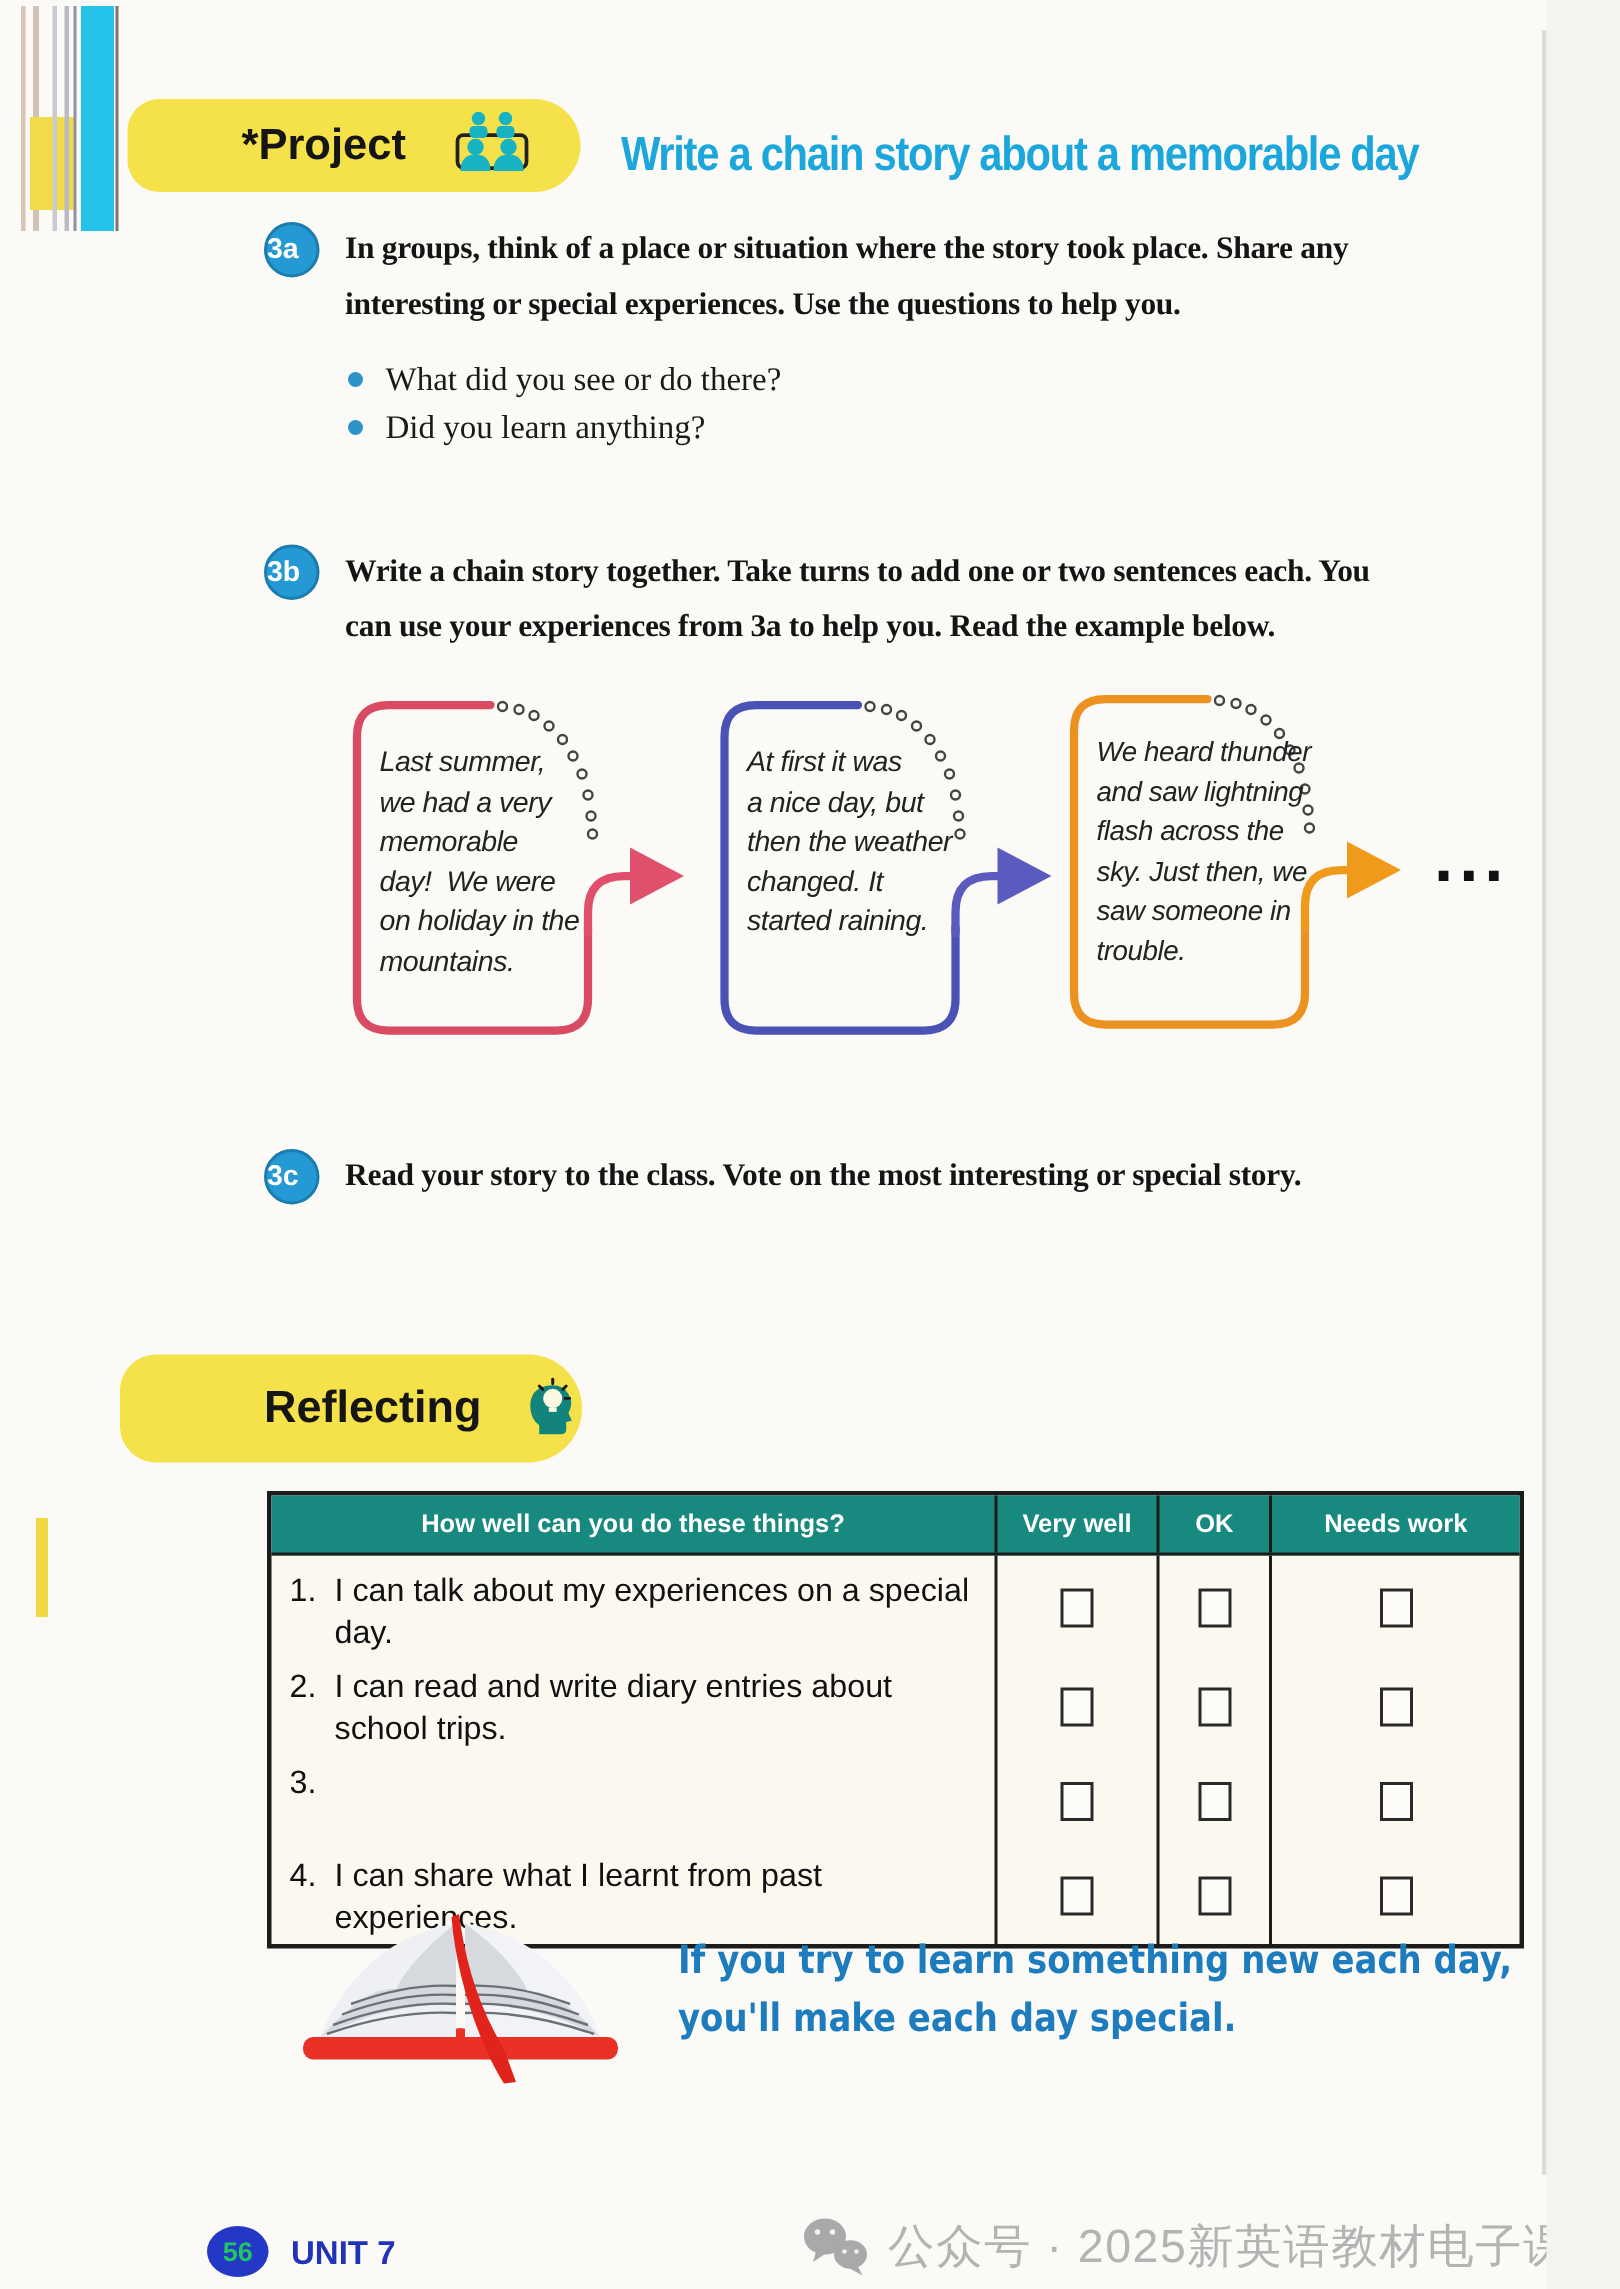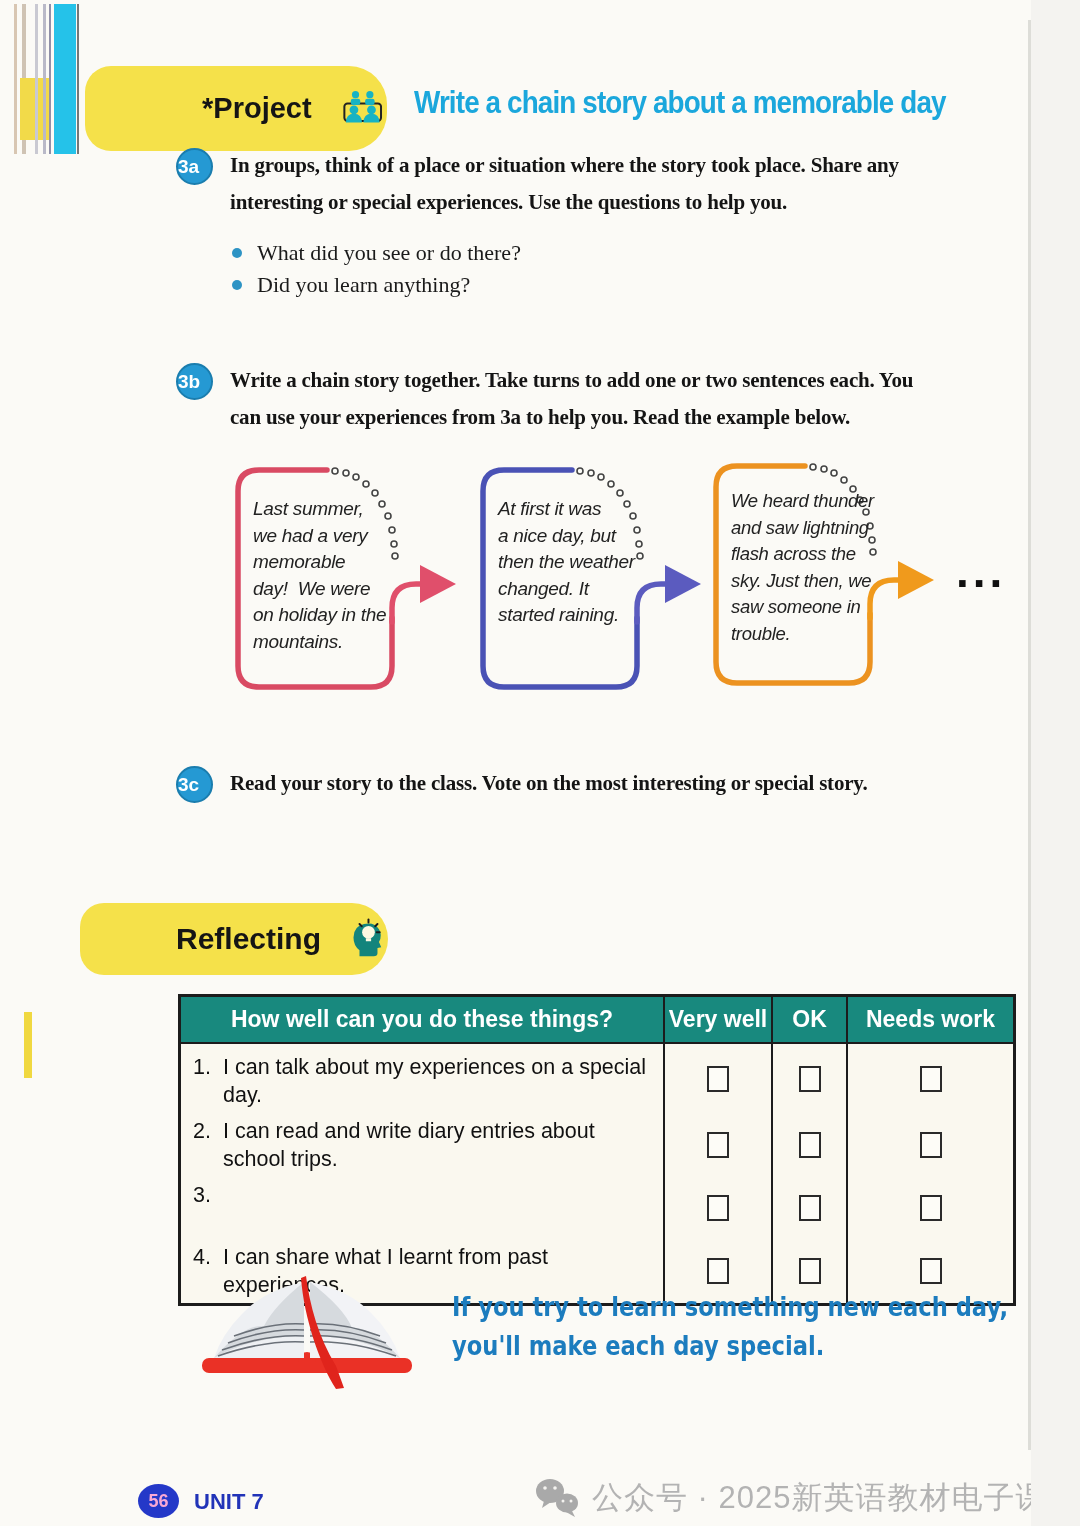--- a/index.html
+++ b/index.html
@@ -8,21 +8,21 @@
   .page { position:absolute; left:0; top:0; width:1080px; height:1526px; background:#fbfaf6; }
   .page-edge-right { position:absolute; left:1028px; top:20px; width:3px; height:1430px; background:#ddddd8; }
   .page-outside { position:absolute; left:1031px; top:0; width:49px; height:1526px; background:#f4f3f0; }
 
   
   .stripes { position:absolute; left:8px; top:0; width:80px; height:158px; }
   .stripe { position:absolute; top:4px; height:150px; }
 
   
   .pill { position:absolute; background:#f5e14a; }
-  .project-pill { left:85px; top:66px; width:302px; height:85px; border-radius:26px 38px 38px 26px; display:flex; align-items:center; padding-left:117px; gap:26px; }
+  .project-pill { left:85px; top:66px; width:302px; height:62px; border-radius:26px 38px 38px 26px; display:flex; align-items:center; padding-left:76px; gap:26px; }
   .project-label { font-family:"Liberation Sans", sans-serif; font-weight:bold; font-size:29px; color:#151515; }
   .reflect-pill { left:80px; top:903px; width:308px; height:72px; border-radius:24px 36px 36px 24px; display:flex; align-items:center; padding-left:96px; gap:28px; }
   .reflect-label { font-family:"Liberation Sans", sans-serif; font-weight:bold; font-size:30px; color:#151515; }
 
   .main-title { position:absolute; left:414px; top:84px; font-family:"Liberation Sans", sans-serif; font-weight:bold; font-size:32px; letter-spacing:-1px; color:#1ba7dc; transform:scaleX(0.87); transform-origin:left top; white-space:pre; }
 
   .badge { position:absolute; width:37px; height:37px; border-radius:50%; background:#2599d3; border:2px solid #1a7dae; color:#fff; font-family:"Liberation Sans", sans-serif; font-weight:bold; font-size:19px; display:flex; align-items:center; }
   .para { position:absolute; font-weight:bold; font-size:21px; line-height:37px; letter-spacing:-0.2px; color:#141414; white-space:pre; }
 
   .bullets { position:absolute; left:232px; top:237px; list-style:none; }
@@ -30,32 +30,32 @@
   .bullet-dot { width:10px; height:10px; border-radius:50%; background:#2d93c4; flex:0 0 auto; }
 
   .bubble { position:absolute; width:240px; height:245px; }
   .bubble svg { position:absolute; left:0; top:0; }
   .bubble-text { position:absolute; left:28px; top:36px; font-family:"Liberation Sans", sans-serif; font-style:italic; font-size:19px; line-height:26.5px; letter-spacing:-0.3px; color:#222; white-space:pre; }
   .ellipsis { position:absolute; left:956px; top:544px; font-family:"Liberation Sans", sans-serif; font-weight:bold; font-size:46px; letter-spacing:4px; color:#101010; }
 
   
   .reflect-table { position:absolute; left:178px; top:994px; width:838px; border:3px solid #1c1c1c; background:#faf8ef; font-family:"Liberation Sans", sans-serif; }
   .rt-head { display:grid; grid-template-columns:482px 108px 75px 1fr; background:#18897e; border-bottom:2.5px solid #1c1c1c; }
-  .rt-head div { color:#fff; font-weight:bold; font-size:23px; text-align:center; padding:9px 2px; }
+  .rt-head div { color:#fff; font-weight:bold; font-size:17px; text-align:center; padding:9px 2px; }
   .rt-head div + div { border-left:2px solid #1c1c1c; }
   .rt-body { display:grid; grid-template-columns:482px 108px 75px 1fr; }
   .q-cell { padding:4px 8px 4px 12px; font-size:21.5px; line-height:28px; color:#111; display:flex; }
   .q-num { width:30px; flex:0 0 auto; }
   .cb-cell { border-left:2px solid #1c1c1c; display:flex; align-items:center; justify-content:center; }
   .checkbox { width:22px; height:26px; border:2.5px solid #2a2a2a; background:#fdfcf7; display:inline-block; }
   .row-min1 { min-height:40px; } .row-min2 { min-height:64px; } .row-min3 { min-height:62px; } .row-min4 { min-height:42px; }
 
   .quote-text { position:absolute; left:452px; top:1288px; font-family:"DejaVu Sans", sans-serif; font-weight:bold; font-size:26px; line-height:39px; color:#1c7cbe; transform:scaleX(0.87); transform-origin:left top; white-space:pre; }
 
-  .page-num { position:absolute; left:138px; top:1484px; width:41px; height:34px; border-radius:50%; background:#2438c8; color:#f9a8d4; font-family:"Liberation Sans", sans-serif; font-weight:bold; font-size:18px; display:flex; align-items:center; justify-content:center; }
+  .page-num { position:absolute; left:138px; top:1484px; width:41px; height:34px; border-radius:50%; background:#2438c8; color:#22c55e; font-family:"Liberation Sans", sans-serif; font-weight:bold; font-size:18px; display:flex; align-items:center; justify-content:center; }
   .unit-label { position:absolute; left:194px; top:1489px; font-family:"Liberation Sans", sans-serif; font-weight:bold; font-size:22px; color:#2133b8; }
   .watermark { position:absolute; left:534px; top:1477px; display:flex; align-items:center; gap:12px; color:#b3b3b3; font-family:"Liberation Sans", sans-serif; font-size:31px; letter-spacing:1px; }
 </style>
 </head>
 <body>
 
 <div class="page">
 
   <div class="stripes">
     <div class="stripe" style="left:6px;width:3px;background:#d8c6b2;"></div>

